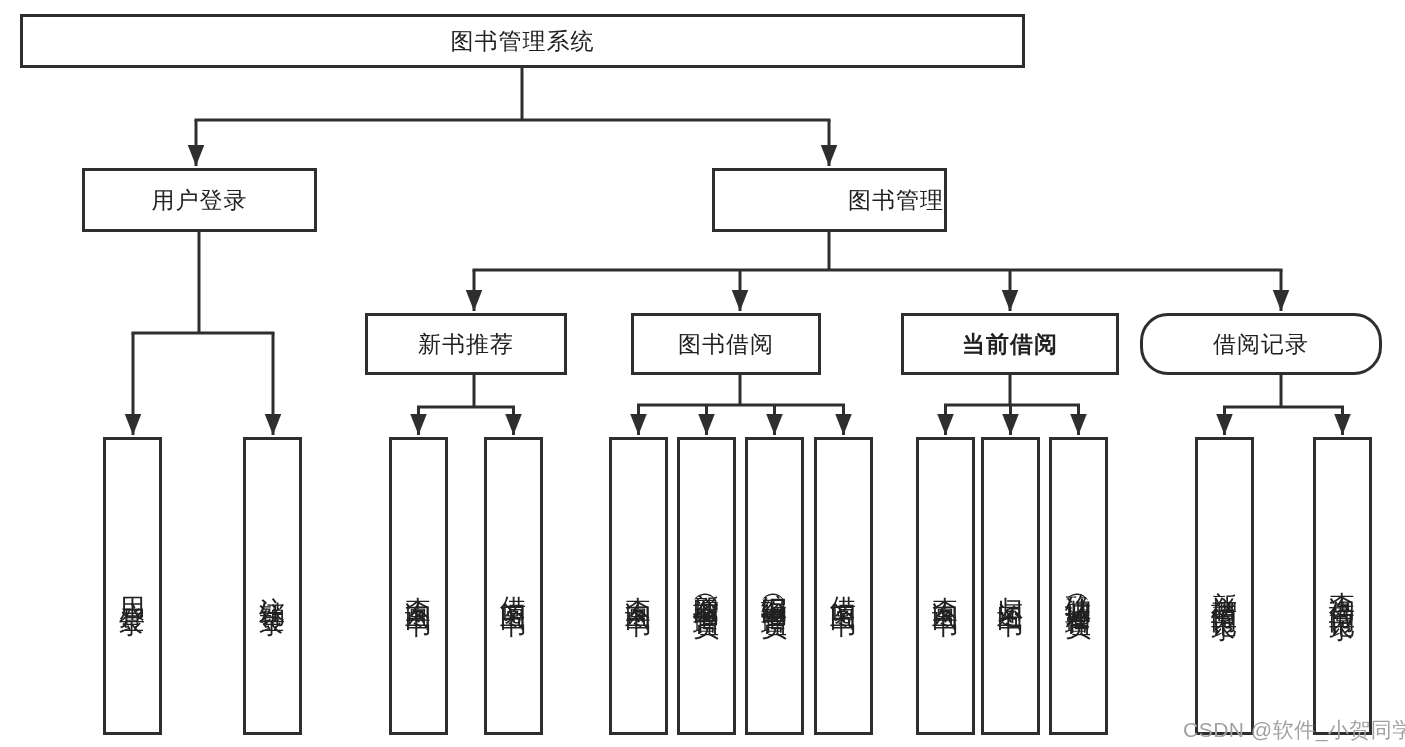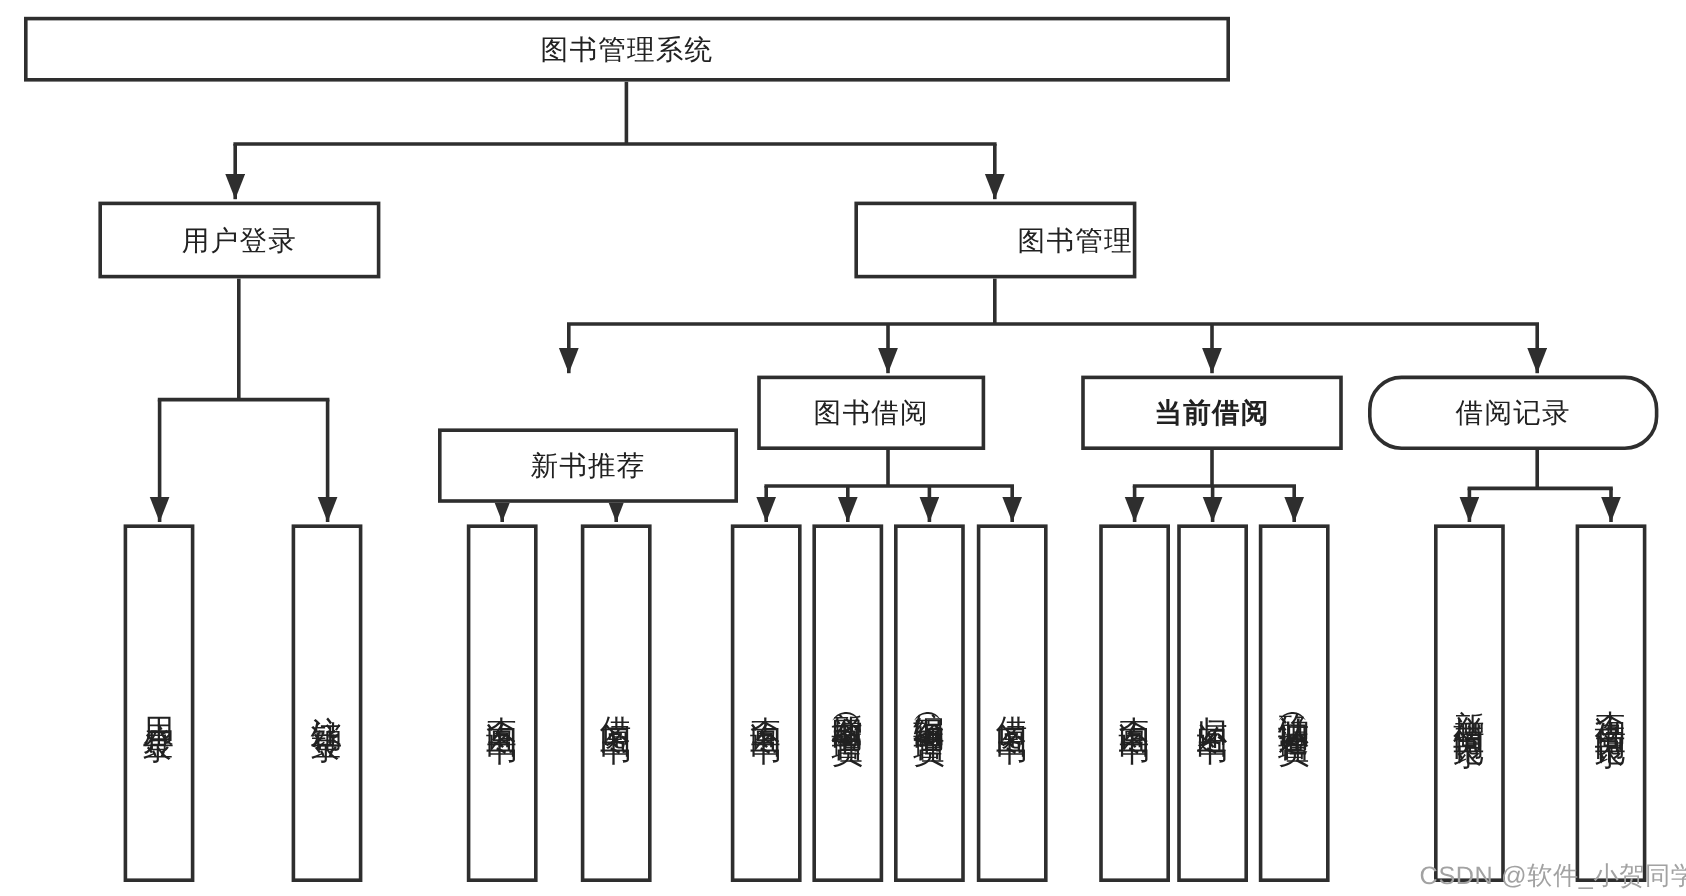--- a/index.html
+++ b/index.html
@@ -41,21 +41,21 @@
     line-height: 1;
     white-space: nowrap;
   }
   .node.v.long span { letter-spacing: 3px; }
 
   
   #n-root { left: 20px;  top: 14px;  width: 1005px; height: 54px; }
   #n-l2-0 { left: 82px;  top: 168px; width: 235px; height: 64px; }
   #n-l2-1 { left: 712px; top: 168px; width: 235px; height: 64px; justify-content: flex-end; }
 
-  #n-l3-0 { left: 365px;  top: 313px; width: 250px; height: 62px; margin-top: 44px; }
+  #n-l3-0 { left: 365px;  top: 313px; width: 202px; height: 62px; }
   #n-l3-1 { left: 631px;  top: 313px; width: 190px; height: 62px; }
   #n-l3-2 { left: 901px;  top: 313px; width: 218px; height: 62px; font-weight: bold; }
   #n-l3-3 { left: 1140px; top: 313px; width: 242px; height: 62px; border-radius: 28px; }
 
   .leaf { top: 437px; width: 59px; height: 298px; }
   #n-leaf-a0 { left: 103px; }
   #n-leaf-a1 { left: 243px; }
   #n-leaf-b0 { left: 389px; }
   #n-leaf-b1 { left: 484px; }
   #n-leaf-c0 { left: 609px; }

